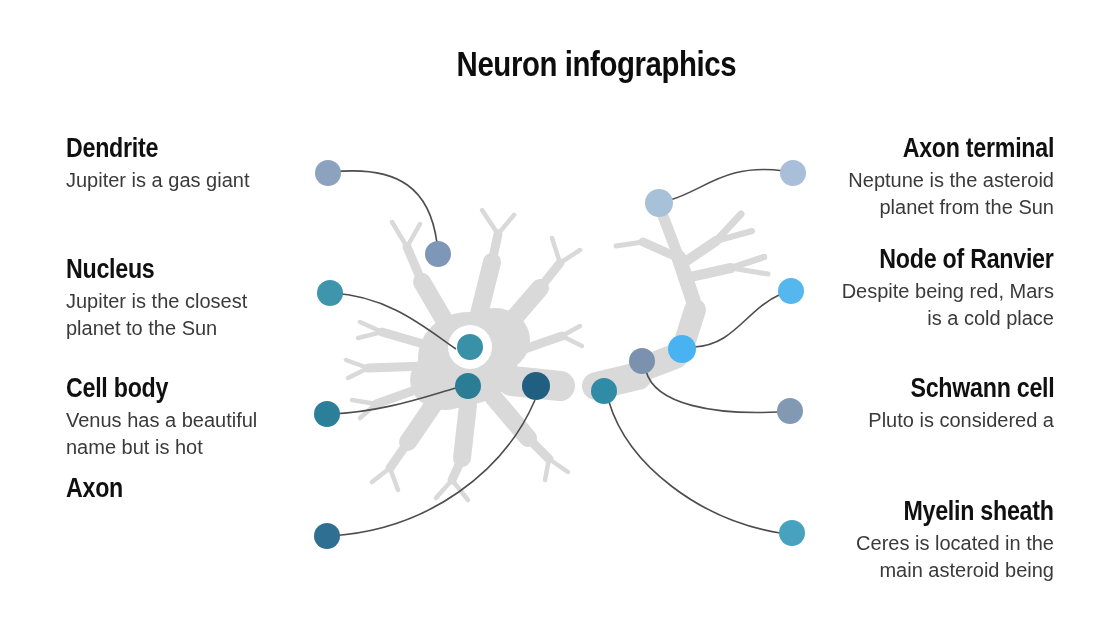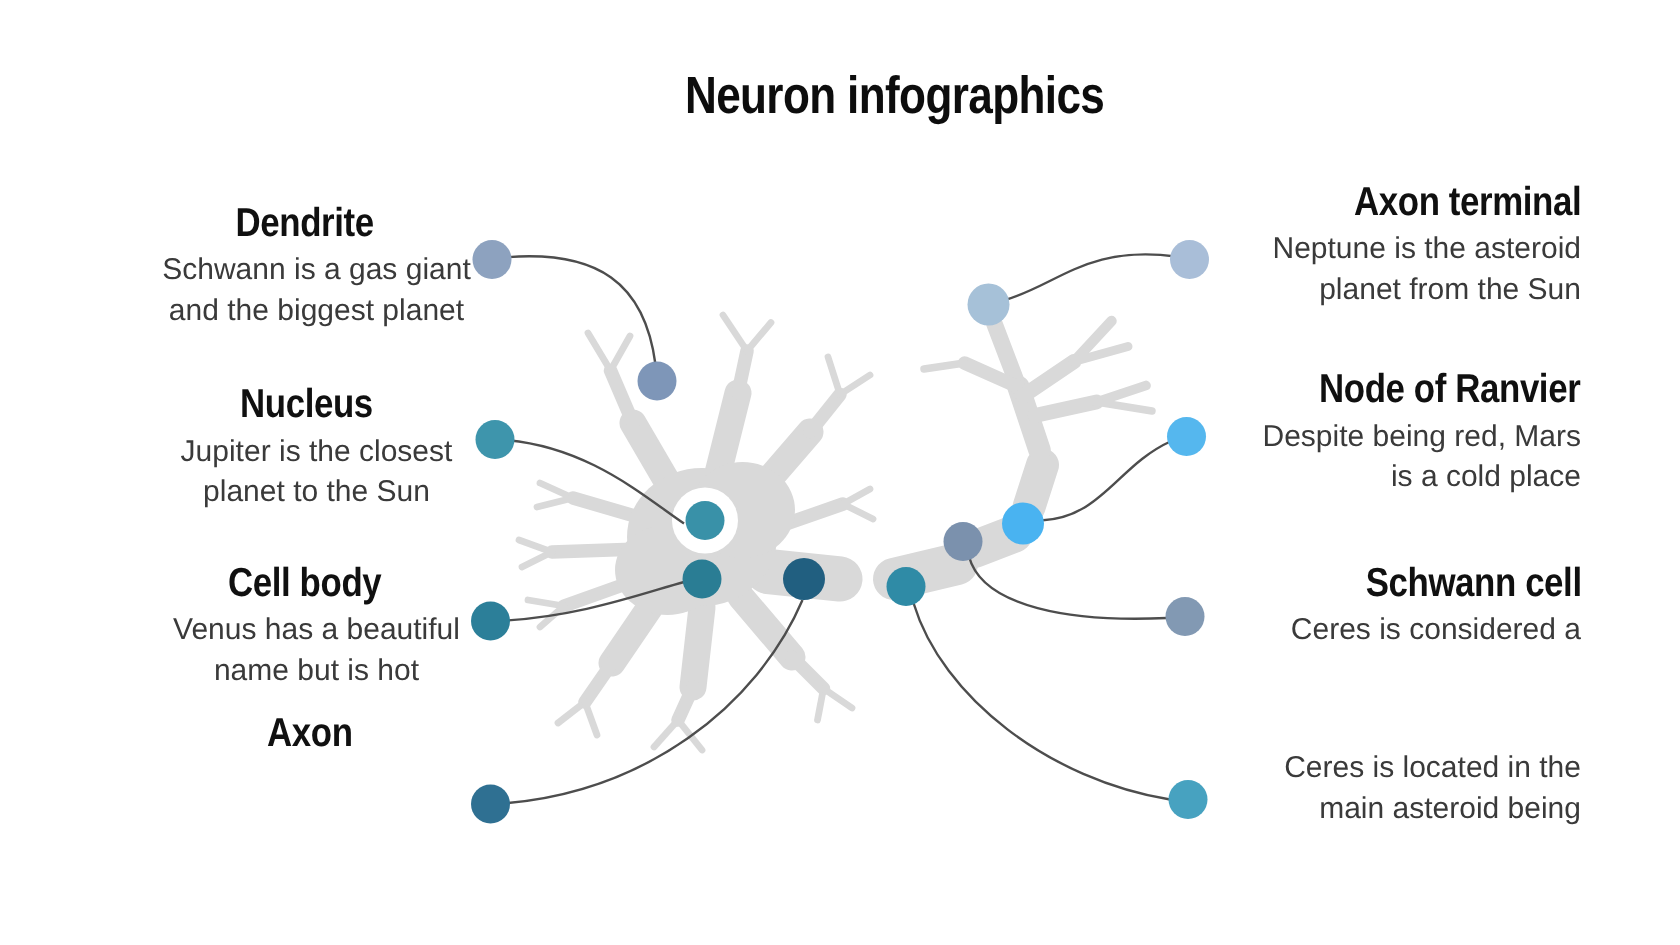--- a/index.html
+++ b/index.html
@@ -5,21 +5,21 @@
   html,body{margin:0;padding:0;}
   body{font-family:"Liberation Sans","DejaVu Sans",sans-serif;background:#fff;}
   .slide{position:relative;width:1120px;height:630px;background:#ffffff;overflow:hidden;}
   .title{position:absolute;top:44px;left:0;width:1120px;text-align:center;
          font-size:35px;font-weight:bold;color:#0d0d0d;letter-spacing:-.5px;padding-left:36px;}
   .title .cond{display:inline-block;transform:scaleX(.84);transform-origin:center center;}
   .item{position:absolute;width:290px;}
   .item h2{margin:0;font-size:27px;line-height:31px;font-weight:bold;color:#101010;letter-spacing:-.3px;}
   .item p{margin:3px 0 0 0;font-size:20px;line-height:27px;color:#3a3a3a;}
   .item .line{display:block;}
-  .left-col{left:66px;text-align:center;}
+  .left-col{left:66px;text-align:left;}
   .left-col h2 .cond{display:inline-block;transform:scaleX(.86);transform-origin:left center;}
   .right-col{right:66px;text-align:right;}
   .right-col h2 .cond{display:inline-block;transform:scaleX(.86);transform-origin:right center;}
   svg.layer{position:absolute;top:0;left:0;}
 </style>
 </head>
 <body>
 
 <div class="slide">
 
@@ -130,62 +130,62 @@
     </g>
   </svg>
 
   <div class="title">
     <span class="cond">Neuron infographics</span>
   </div>
 
   <div class="item left-col" style="top:133px">
     <h2><span class="cond">Dendrite</span></h2>
     <p>
-      <span class="line">Schwann is a gas giant</span>
-      <span class="line">and the biggest planet</span>
+      <span class="line">Jupiter is a gas giant</span>
     </p>
   </div>
   <div class="item left-col" style="top:254px">
     <h2><span class="cond">Nucleus</span></h2>
     <p>
       <span class="line">Jupiter is the closest</span>
       <span class="line">planet to the Sun</span>
     </p>
   </div>
   <div class="item left-col" style="top:373px">
     <h2><span class="cond">Cell body</span></h2>
     <p>
       <span class="line">Venus has a beautiful</span>
       <span class="line">name but is hot</span>
     </p>
   </div>
   <div class="item left-col" style="top:473px">
     <h2><span class="cond">Axon</span></h2>
   </div>
 
-  <div class="item right-col" style="top:119px">
+  <div class="item right-col" style="top:133px">
     <h2><span class="cond">Axon terminal</span></h2>
     <p>
       <span class="line">Neptune is the asteroid</span>
       <span class="line">planet from the Sun</span>
     </p>
   </div>
   <div class="item right-col" style="top:244px">
     <h2><span class="cond">Node of Ranvier</span></h2>
     <p>
       <span class="line">Despite being red, Mars</span>
       <span class="line">is a cold place</span>
     </p>
   </div>
   <div class="item right-col" style="top:373px">
     <h2><span class="cond">Schwann cell</span></h2>
     <p>
-      <span class="line">Ceres is considered a</span>
+      <span class="line">Pluto is considered a</span>
     </p>
   </div>
   <div class="item right-col" style="top:496px">
+    <h2><span class="cond">Myelin sheath</span></h2>
     <p>
       <span class="line">Ceres is located in the</span>
       <span class="line">main asteroid being</span>
     </p>
   </div>
 
 </div>
 
 </body></html>

